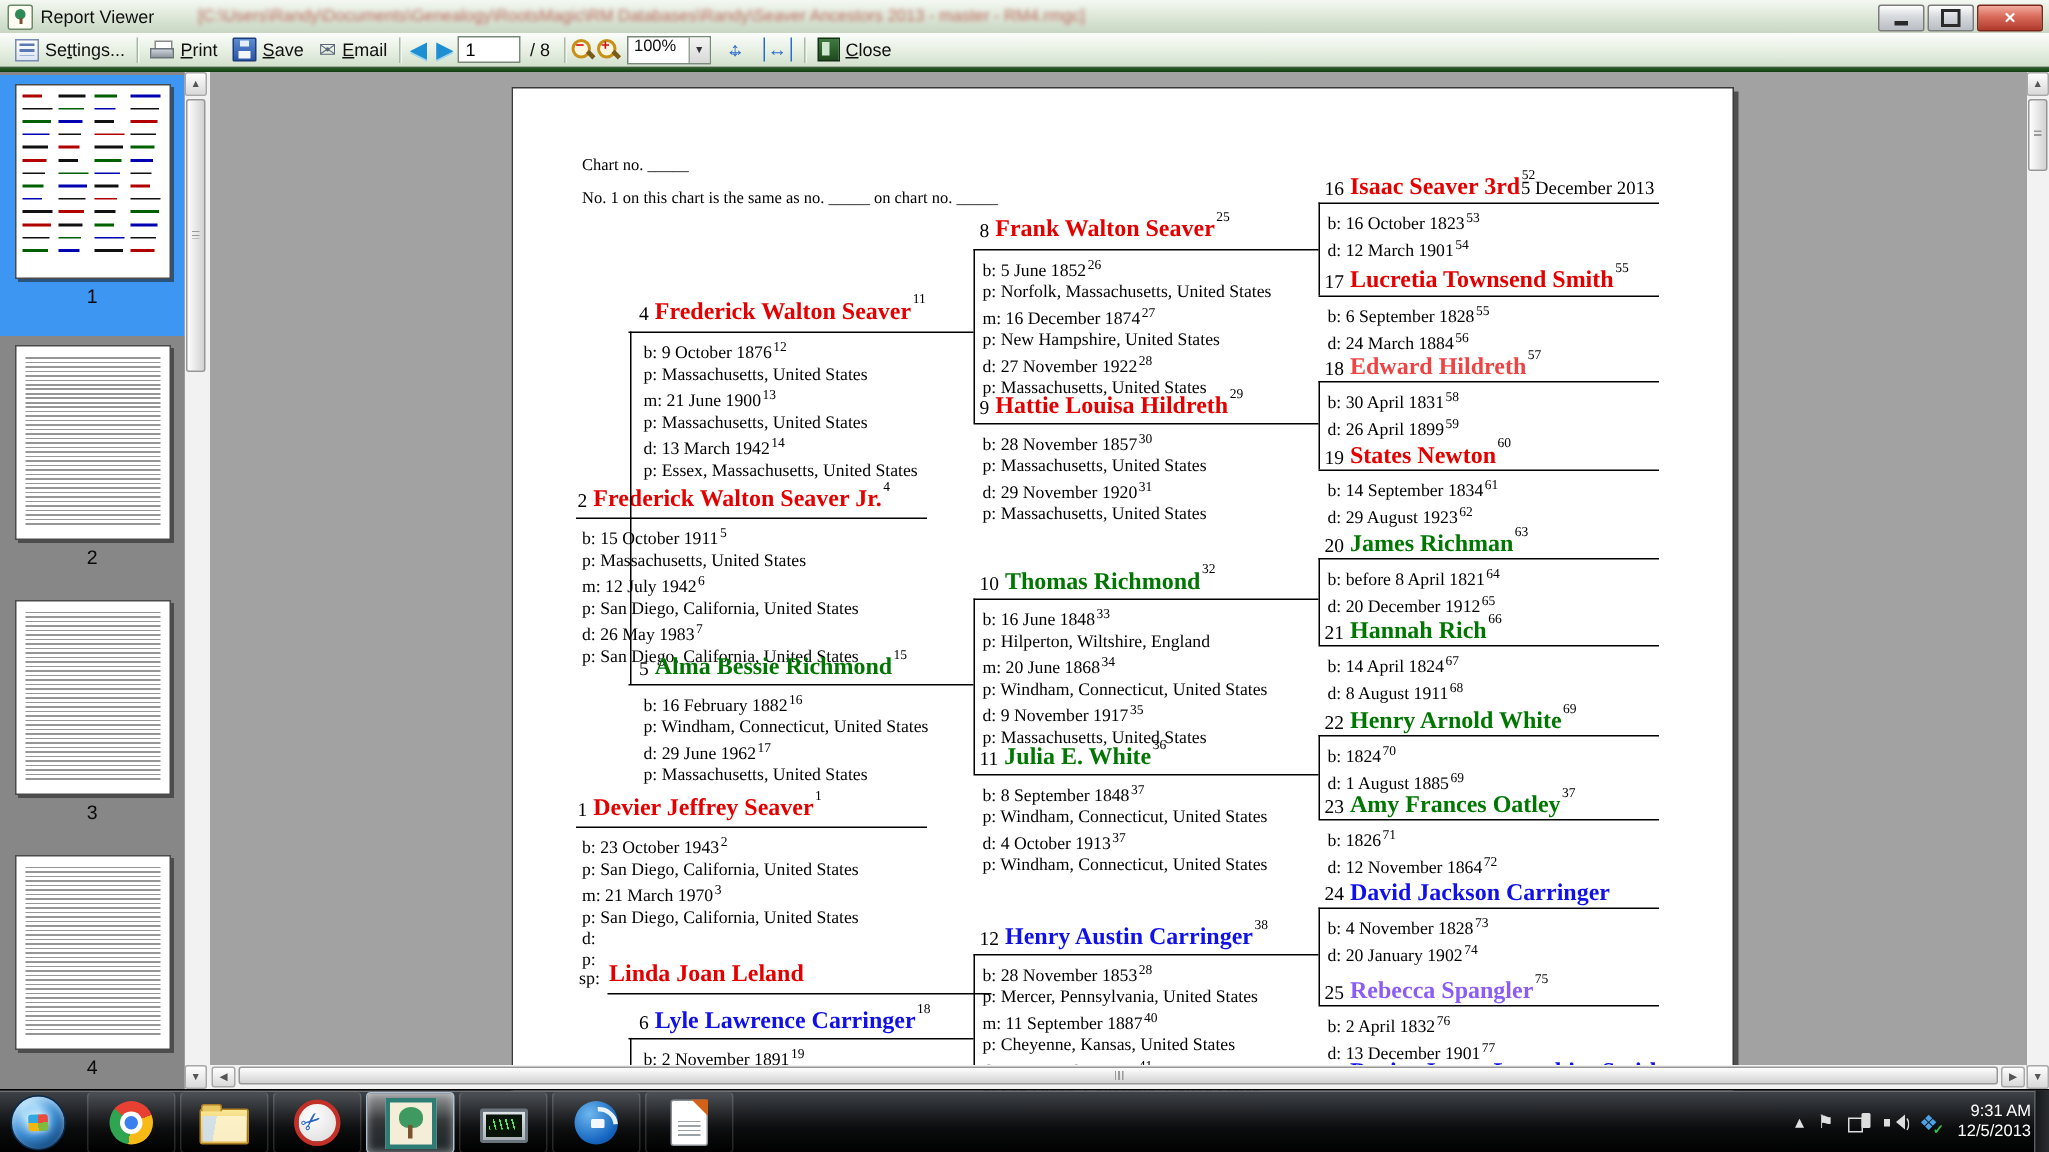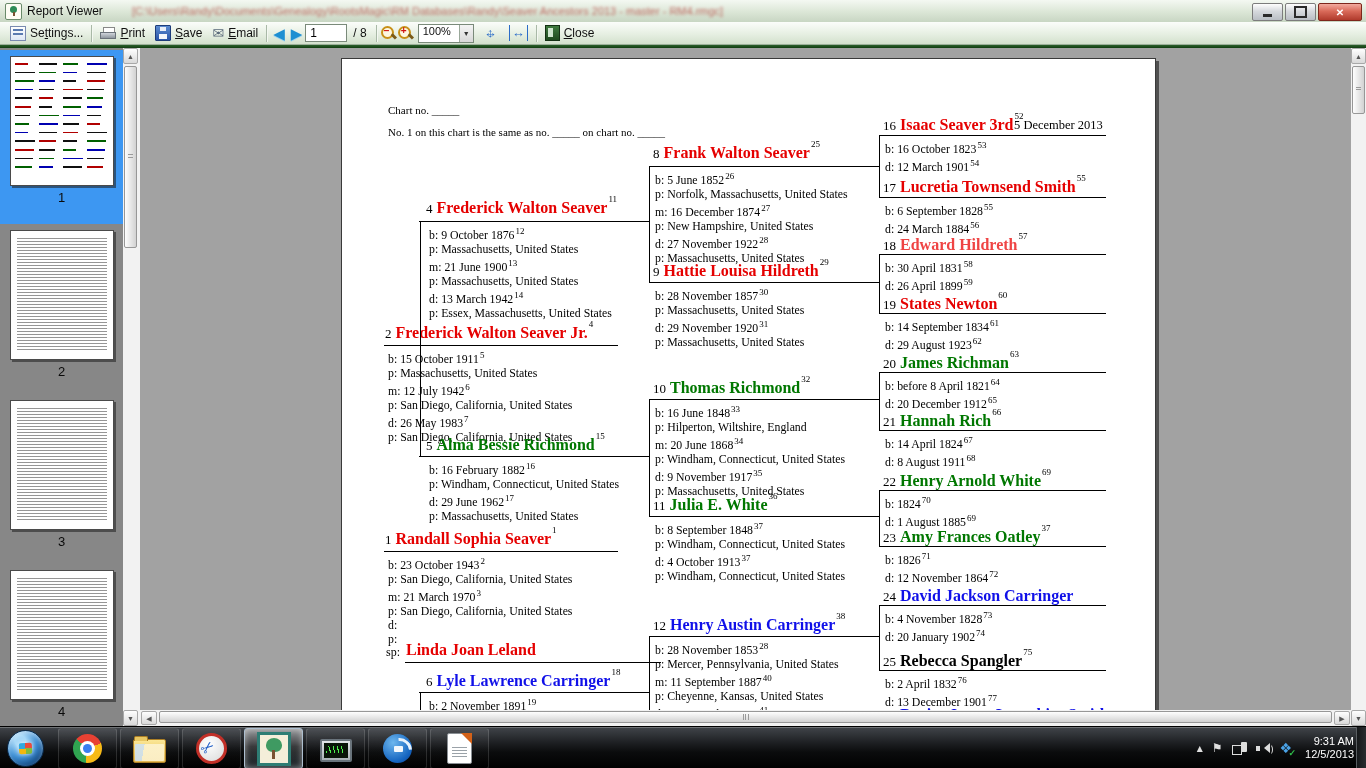--- a/index.html
+++ b/index.html
@@ -302,21 +302,21 @@
 <div class="abs doc-area">
   <div class="abs page" id="page" style="left:201px;top:10px;">
     <div class="hdr-small" style="left:46px;top:45px;">Chart no. _____</div>
     <div class="hdr-small" style="left:46px;top:67px;">No. 1 on this chart is the same as no. _____ on chart no. _____</div>
     <div class="doc-date" style="left:672px;top:59px;">5 December 2013</div>
 
     <div class="sp-label" style="left:44px;top:586px;">sp:</div>
     <div class="prow" style="left:64px;top:582px;"><span class="pname" id="spName" style="color:#e50000;">Linda Joan Leland</span></div>
     <div class="prule" style="left:63px;top:603px;width:256px;"></div>
     <div id="persons">
-        <div class="prow" style="left: 43px; top: 471px;"><span class="pnum">1</span><span class="pname" style="color: rgb(229, 0, 0);">Randall Sophia Seaver</span><sup class="psup">1</sup></div>
+        <div class="prow" style="left: 43px; top: 471px;"><span class="pnum">1</span><span class="pname" style="color: rgb(229, 0, 0);">Devier Jeffrey Seaver</span><sup class="psup">1</sup></div>
         <div class="prule" style="left: 42px; top: 492px; width: 234px;"></div>
         <div class="pdet" style="left: 46px; top: 495px;">
           <div class="pline">b: 23 October 1943<sup>2</sup></div>
           <div class="pline">p: San Diego, California, United States</div>
           <div class="pline">m: 21 March 1970<sup>3</sup></div>
           <div class="pline">p: San Diego, California, United States</div>
           <div class="pline">d: </div>
           <div class="pline">p: </div>
         </div>
         <div class="prow" style="left: 43px; top: 265px;"><span class="pnum">2</span><span class="pname" style="color: rgb(229, 0, 0);">Frederick Walton Seaver Jr.</span><sup class="psup">4</sup></div>
@@ -445,21 +445,21 @@
         <div class="pdet" style="left: 543px; top: 490px;">
           <div class="pline">b: 1826<sup>71</sup></div>
           <div class="pline">d: 12 November 1864<sup>72</sup></div>
         </div>
         <div class="prow" style="left: 541px; top: 528px;"><span class="pnum">24</span><span class="pname" style="color: rgb(16, 16, 232);">David Jackson Carringer</span></div>
         <div class="prule" style="left: 537px; top: 546px; width: 227px;"></div>
         <div class="pdet" style="left: 543px; top: 549px;">
           <div class="pline">b: 4 November 1828<sup>73</sup></div>
           <div class="pline">d: 20 January 1902<sup>74</sup></div>
         </div>
-        <div class="prow" style="left: 541px; top: 593px;"><span class="pnum">25</span><span class="pname" style="color: #000000;">Rebecca Spangler</span><sup class="psup">75</sup></div>
+        <div class="prow" style="left: 541px; top: 593px;"><span class="pnum">25</span><span class="pname" style="color: #8b5cf6;">Rebecca Spangler</span><sup class="psup">75</sup></div>
         <div class="prule" style="left: 537px; top: 611px; width: 227px;"></div>
         <div class="pdet" style="left: 543px; top: 614px;">
           <div class="pline">b: 2 April 1832<sup>76</sup></div>
           <div class="pline">d: 13 December 1901<sup>77</sup></div>
         </div>
         <div class="prow" style="left: 541px; top: 647px;"><span class="pnum">26</span><span class="pname" style="color: rgb(16, 16, 232);">Devier James Lamphier Smith</span></div>
         <div class="prule" style="left: 537px; top: 666px; width: 227px;"></div>
       </div>
     <div id="connectors">
         <div class="conn" style="left: 78px; top: 162px; height: 235px;"></div>

